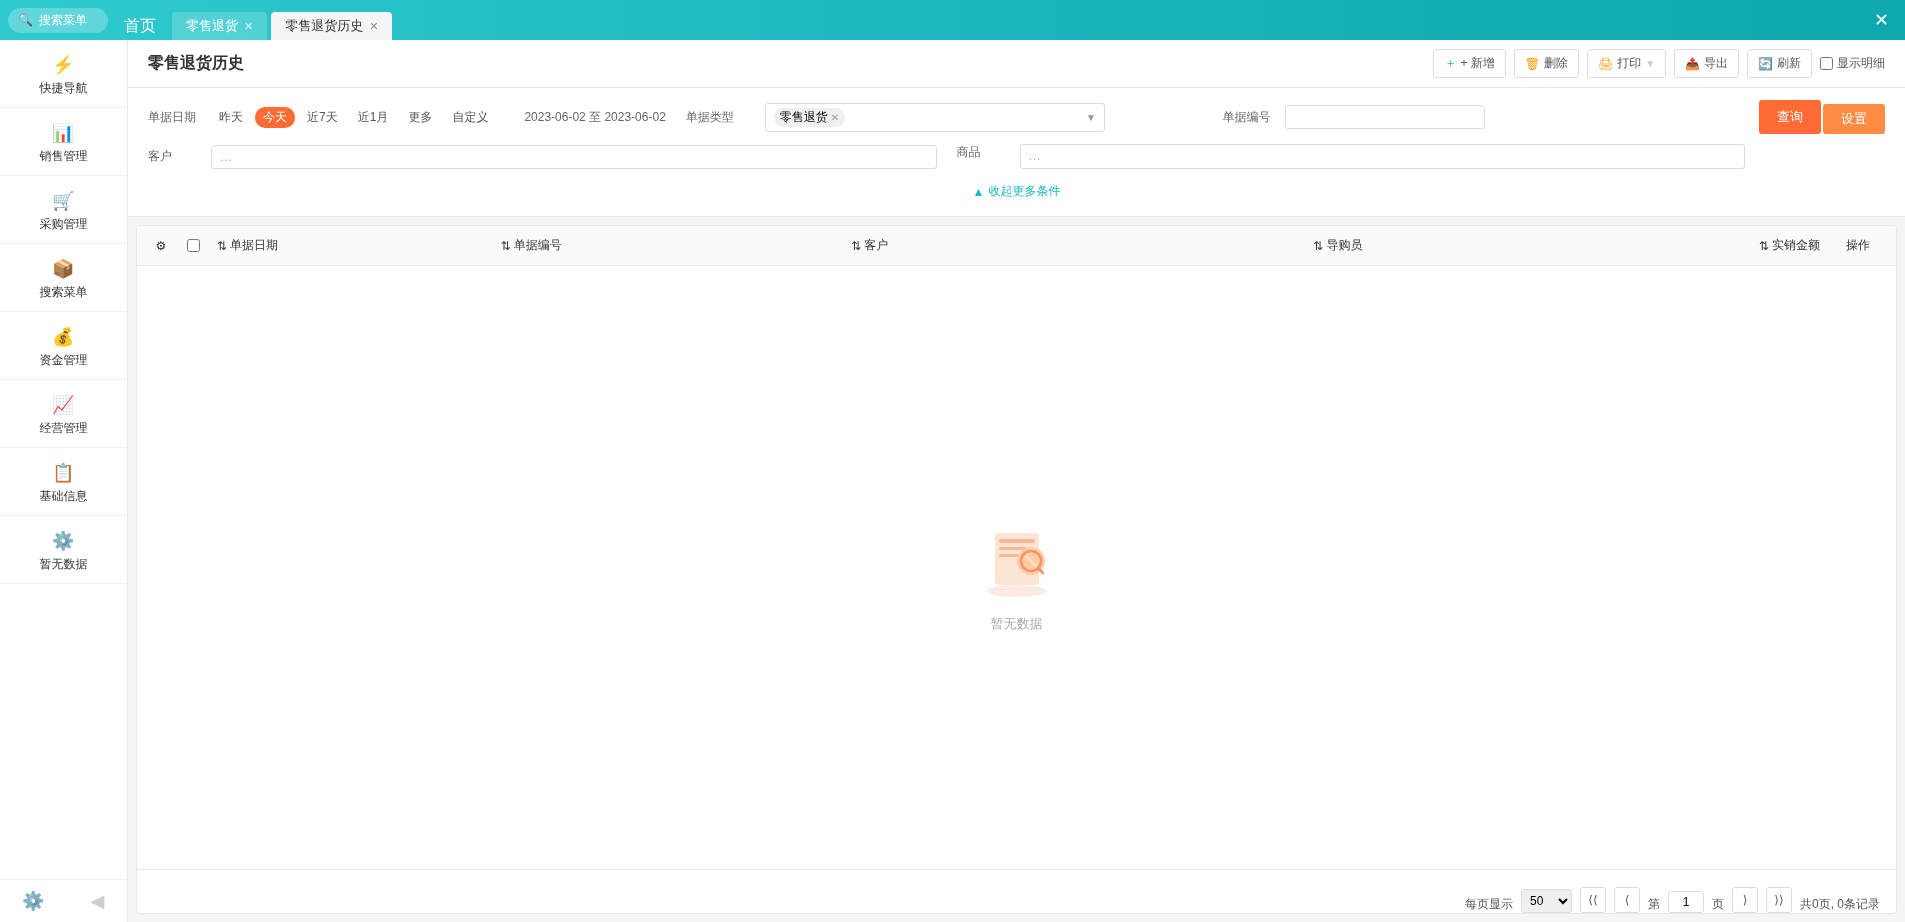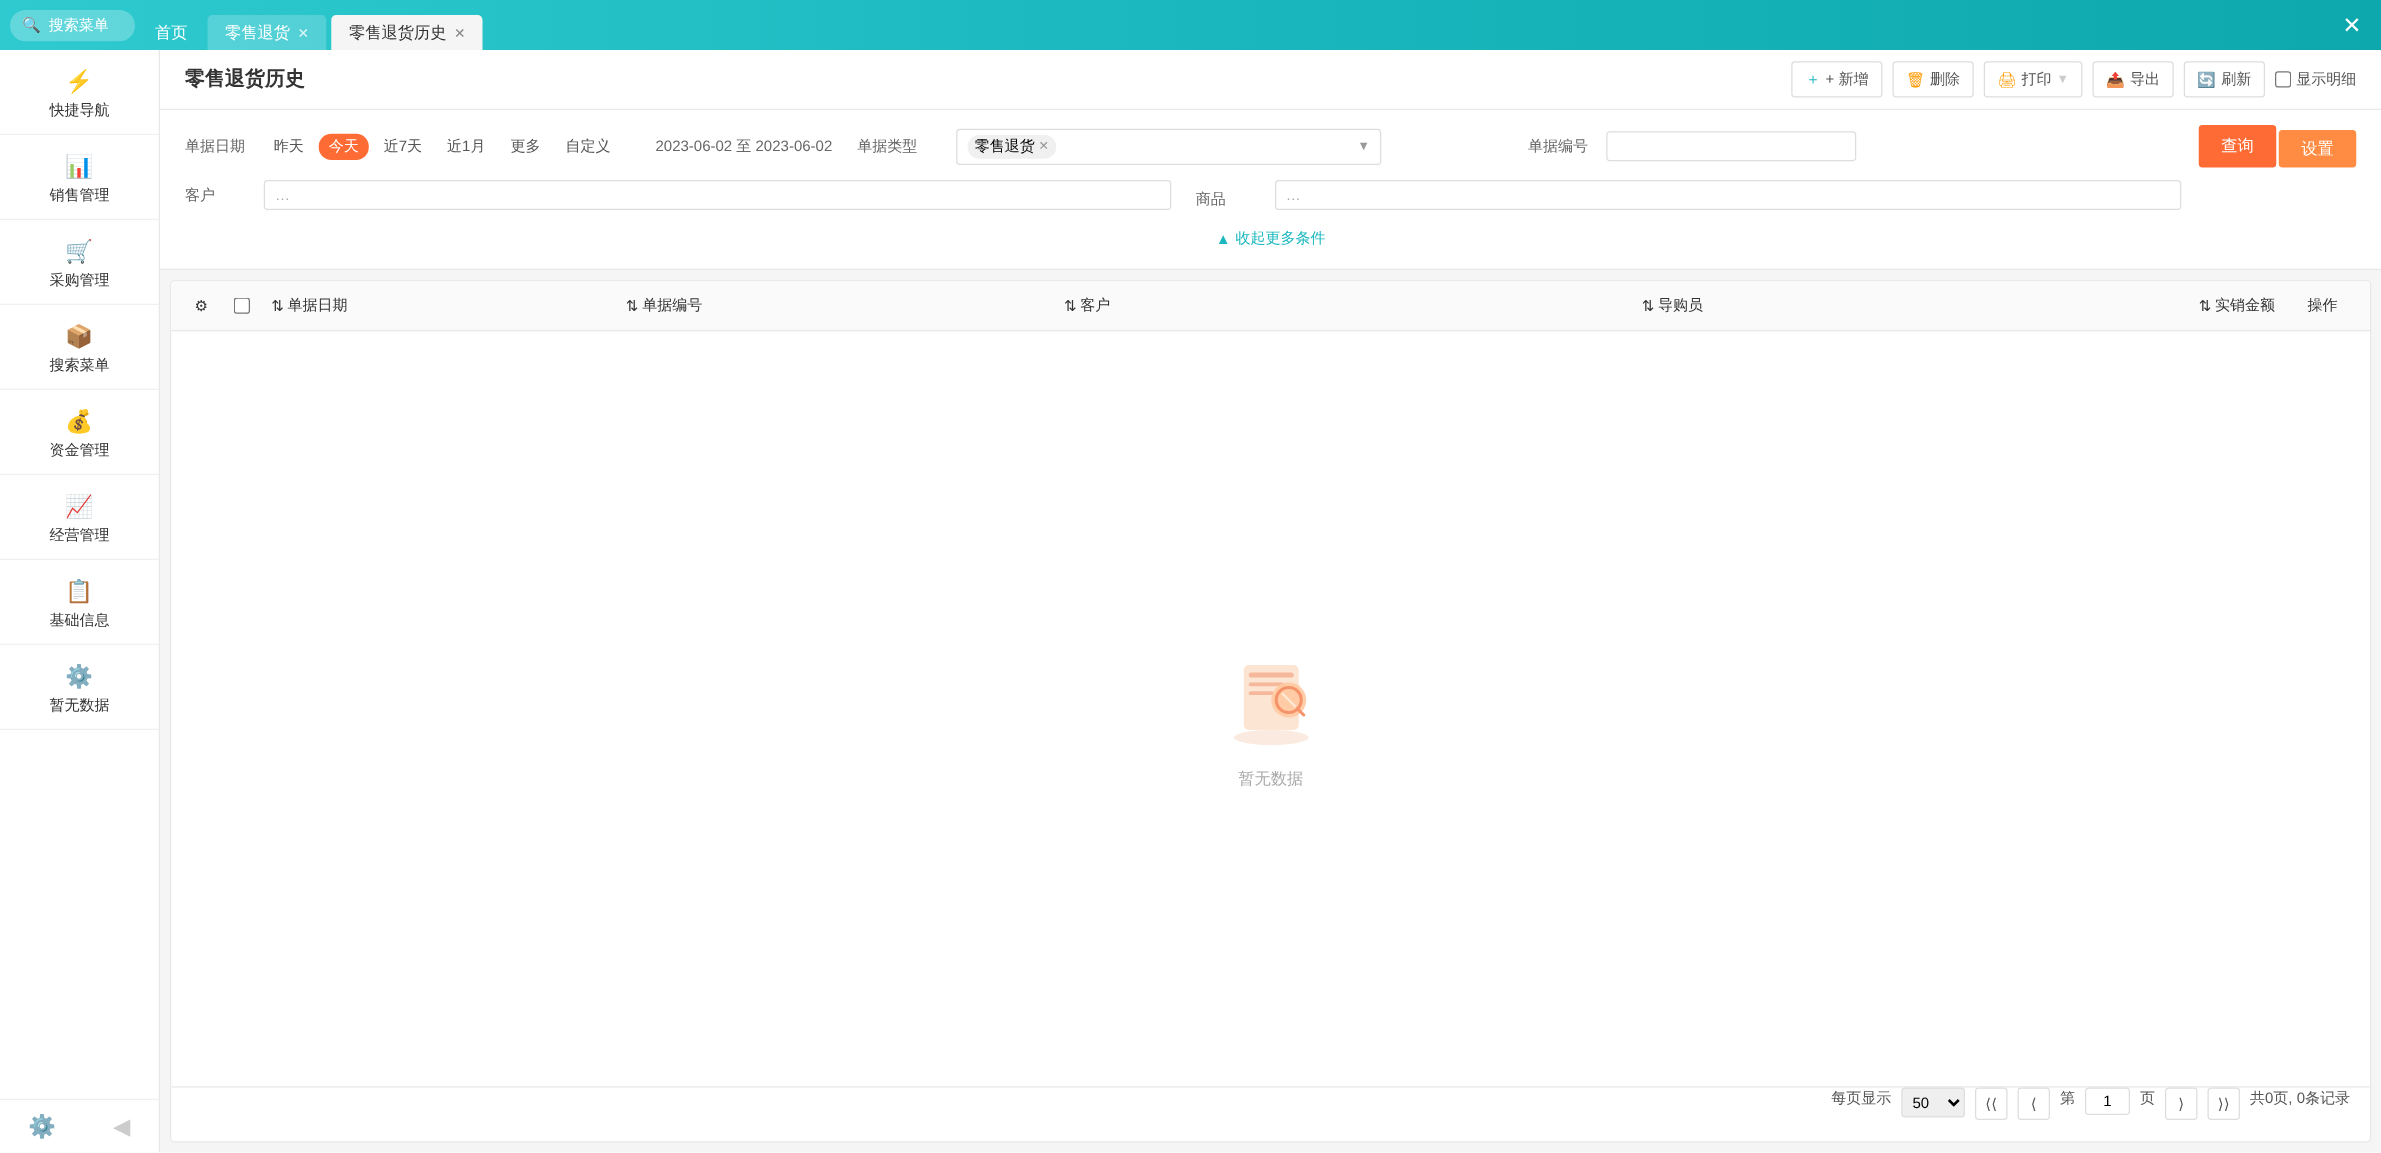--- a/index.html
+++ b/index.html
@@ -35,21 +35,21 @@
       gap: 6px;
       cursor: pointer;
       font-size: 13px;
       color: white;
       margin-top: 12px;
     }
     .tab.active { background: #f5f5f5; color: #333; border-radius: 4px 4px 0 0; }
     .tab.inactive { background: rgba(255,255,255,0.2); }
     .tab-close { font-size: 11px; color: #888; cursor: pointer; }
     .tab.inactive .tab-close { color: rgba(255,255,255,0.8); }
-    .home-tab { color: white; font-size: 13px; padding: 0 12px; height: 28px; display: flex; align-items: center; margin-top: 12px; font-family: Liberation Mono, monospace; }
+    .home-tab { color: white; font-size: 16px; padding: 0 12px; height: 28px; display: flex; align-items: center; margin-top: 12px; font-family: Liberation Mono, monospace; }
     .top-bar-right { margin-left: auto; display: flex; align-items: center; }
     .close-btn { color: white; font-size: 18px; cursor: pointer; padding: 0 8px; }
 
     
     .layout { display: flex; height: 882px; }
 
     
     .sidebar {
       width: 128px;
       background: #fff;
@@ -224,21 +224,21 @@
       width: 100px;
       height: 100px;
     }
     .empty-text { color: #aaa; font-size: 13px; }
 
     
     .pagination {
       height: 44px;
       border-top: 1px solid #e8e8e8;
       display: flex;
-      align-items: flex-start;
+      align-items: flex-end;
       justify-content: flex-end;
       padding: 0 16px;
       gap: 8px;
       font-size: 12px;
       color: #555;
     }
     .page-size-select {
       border: 1px solid #ddd;
       border-radius: 3px;
       padding: 3px 4px;
@@ -404,21 +404,21 @@
         </div>
       </div>
 
       <div class="filter-row">
         <div style="display:flex;align-items:center;gap:8px;flex:1;">
           <span class="filter-label">客户</span>
           <div class="filter-tag-input">
             <span class="filter-dots">…</span>
           </div>
         </div>
-        <div style="display:flex;align-items:flex-end;gap:8px;flex:1;">
+        <div style="display:flex;align-items:flex-start;gap:8px;flex:1;font-family:Liberation Serif, serif;">
           <span class="filter-label">商品</span>
           <div class="filter-tag-input">
             <span class="filter-dots">…</span>
           </div>
         </div>
         <div style="width:120px;"></div>
       </div>
 
       <div class="collapse-btn">
         <span>▲</span>

